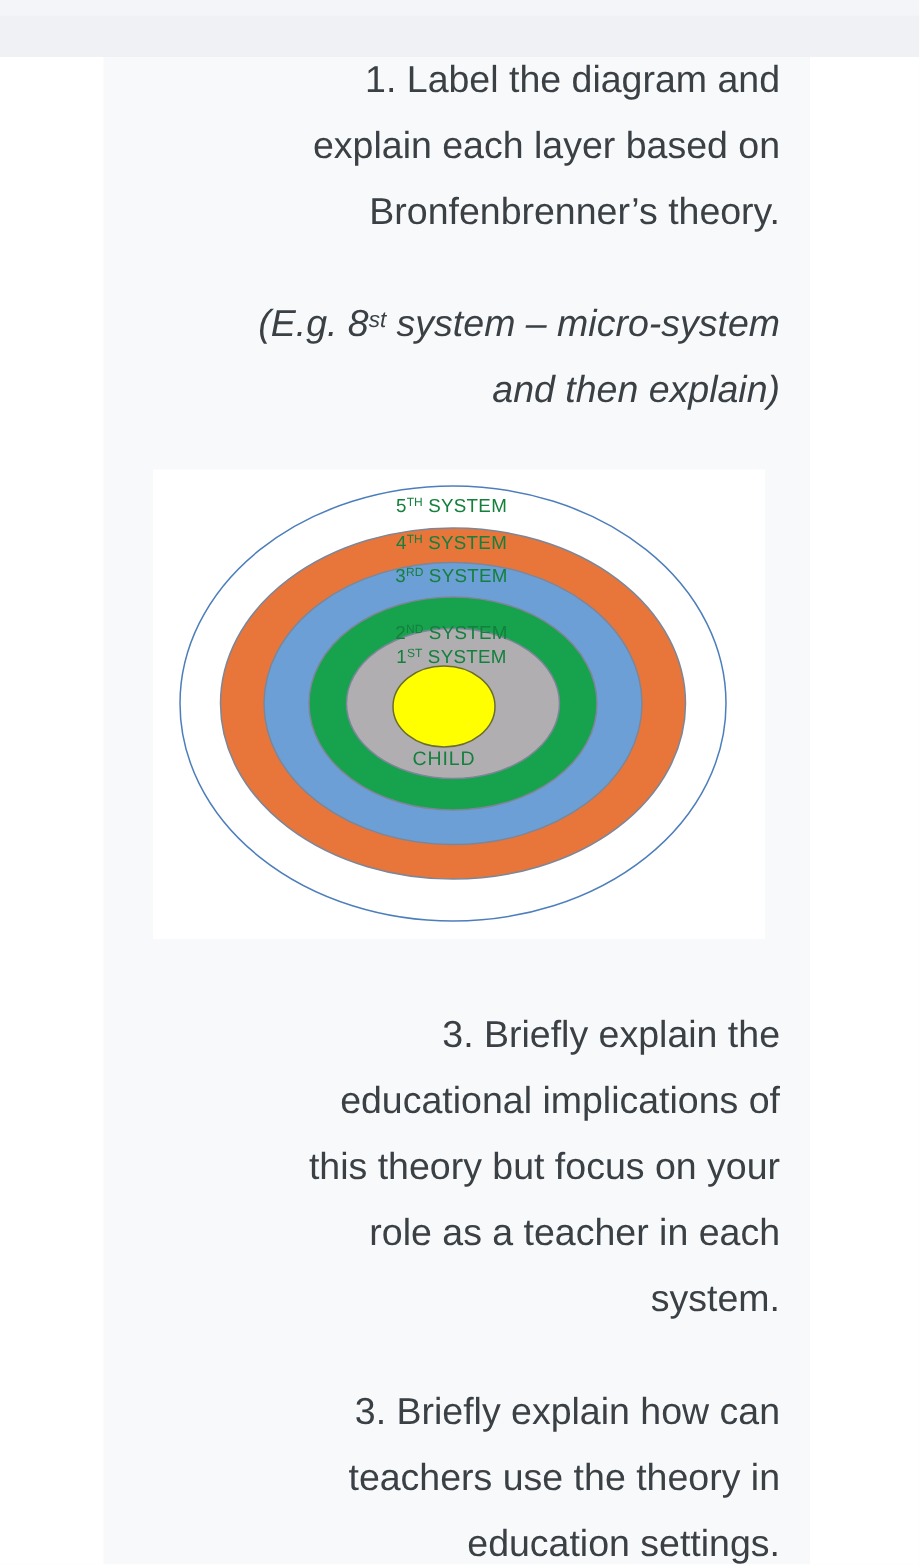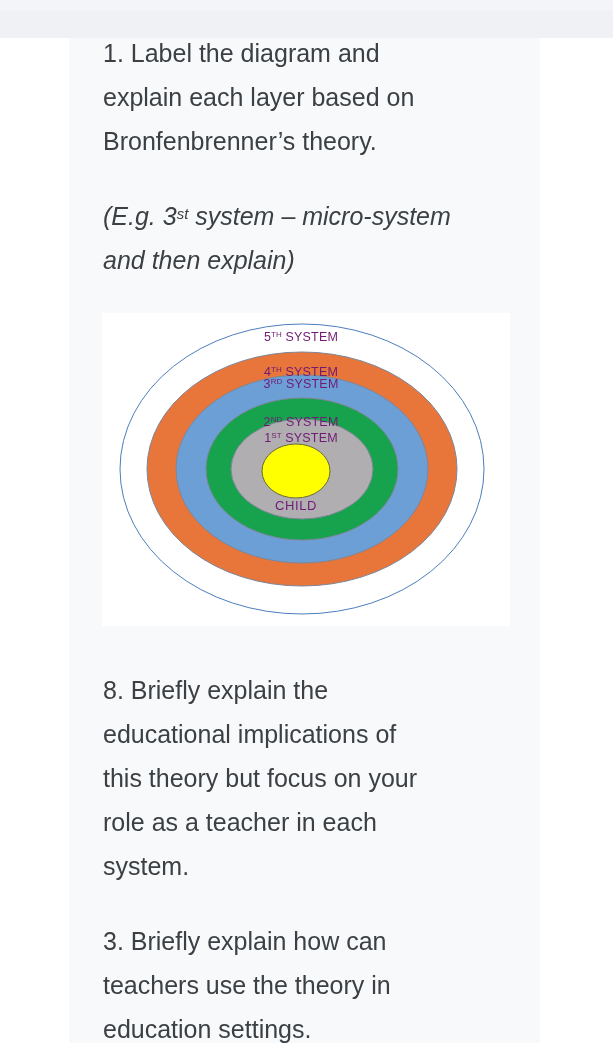--- a/index.html
+++ b/index.html
@@ -12,76 +12,76 @@
     background:linear-gradient(#f4f5f8 0px,#f4f5f8 10px,#eff1f4 11px,#eff1f4 38px);
   }
   .content{
     position:absolute;left:69px;top:38px;width:471px;height:1005px;
     background:#f8f9fa;box-sizing:border-box;
     padding:0 20px 0 34px;
     color:#3b4045;
   }
   .q{
     font-size:25px;line-height:44px;margin:0 0 31px 0;
-    white-space:pre-line;color:#3b4045;font-weight:400;
+    white-space:pre-line;color:#3b4045;font-weight:400;text-align:right;
   }
   .q.first{margin-top:-7px;}
   .q.note{font-style:italic;}
   .q.note sup{font-size:15px;line-height:0;vertical-align:6px;}
   figure.diagram{
     margin:8px 0 42px -1px;width:408px;height:313px;background:#ffffff;
     position:relative;padding:0;
   }
   figure.diagram svg{display:block;width:408px;height:313px;}
   .ring{stroke:#7d8698;stroke-width:1;}
   .ring.outer{stroke:#4d7ebc;stroke-width:1;}
   .ring.core{stroke:#6b6d2e;stroke-width:1;}
   .dlabel{
     position:absolute;left:199px;transform:translateX(-50%);
-    font-size:12.5px;line-height:14px;color:#701a75;white-space:nowrap;
+    font-size:12.5px;line-height:14px;color:#15803d;white-space:nowrap;
     letter-spacing:0.2px;
   }
   .dlabel sup{font-size:8px;line-height:0;vertical-align:4px;letter-spacing:0;}
   .dlabel.child{left:194px;font-size:13px;letter-spacing:0.6px;margin-top:34px;}
 </style>
 </head>
 <body>
 
 <div class="screen">
 
   <div class="top-bar"></div>
 
   <div class="content">
 
     <p class="q first">1. Label the diagram and
 explain each layer based on
 Bronfenbrenner’s theory.</p>
 
-    <p class="q note"><span>(E.g. 3</span><sup>st</sup><span> system – micro-system
+    <p class="q note"><span>(E.g. 8</span><sup>st</sup><span> system – micro-system
 and then explain)</span></p>
 
     <figure class="diagram">
       <svg viewBox="0 0 408 313">
         <ellipse class="ring outer" cx="200" cy="156" rx="182" ry="145" fill="#ffffff"></ellipse>
         <ellipse class="ring" cx="200" cy="156" rx="155" ry="117" fill="#E8763A"></ellipse>
         <ellipse class="ring" cx="200" cy="156" rx="126" ry="94" fill="#6C9FD6"></ellipse>
         <ellipse class="ring" cx="200" cy="156" rx="96" ry="71" fill="#17A24D"></ellipse>
         <ellipse class="ring" cx="200" cy="156" rx="71" ry="50" fill="#B1AEB1"></ellipse>
         <ellipse class="ring core" cx="194" cy="158" rx="34" ry="27" fill="#FFFF00"></ellipse>
       </svg>
 
       <div class="dlabel" style="top:17px"><span>5</span><sup>TH</sup><span> SYSTEM</span></div>
-      <div class="dlabel" style="top:52px"><span>4</span><sup>TH</sup><span> SYSTEM</span></div>
+      <div class="dlabel" style="top:42px"><span>4</span><sup>TH</sup><span> SYSTEM</span></div>
       <div class="dlabel" style="top:64px"><span>3</span><sup>RD</sup><span> SYSTEM</span></div>
       <div class="dlabel" style="top:102px"><span>2</span><sup>ND</sup><span> SYSTEM</span></div>
       <div class="dlabel" style="top:118px"><span>1</span><sup>ST</sup><span> SYSTEM</span></div>
       <div class="dlabel child" style="top:152px">CHILD</div>
     </figure>
 
-    <p class="q">8. Briefly explain the
+    <p class="q">3. Briefly explain the
 educational implications of
 this theory but focus on your
 role as a teacher in each
 system.</p>
 
     <p class="q">3. Briefly explain how can
 teachers use the theory in
 education settings.</p>
 
   </div>

